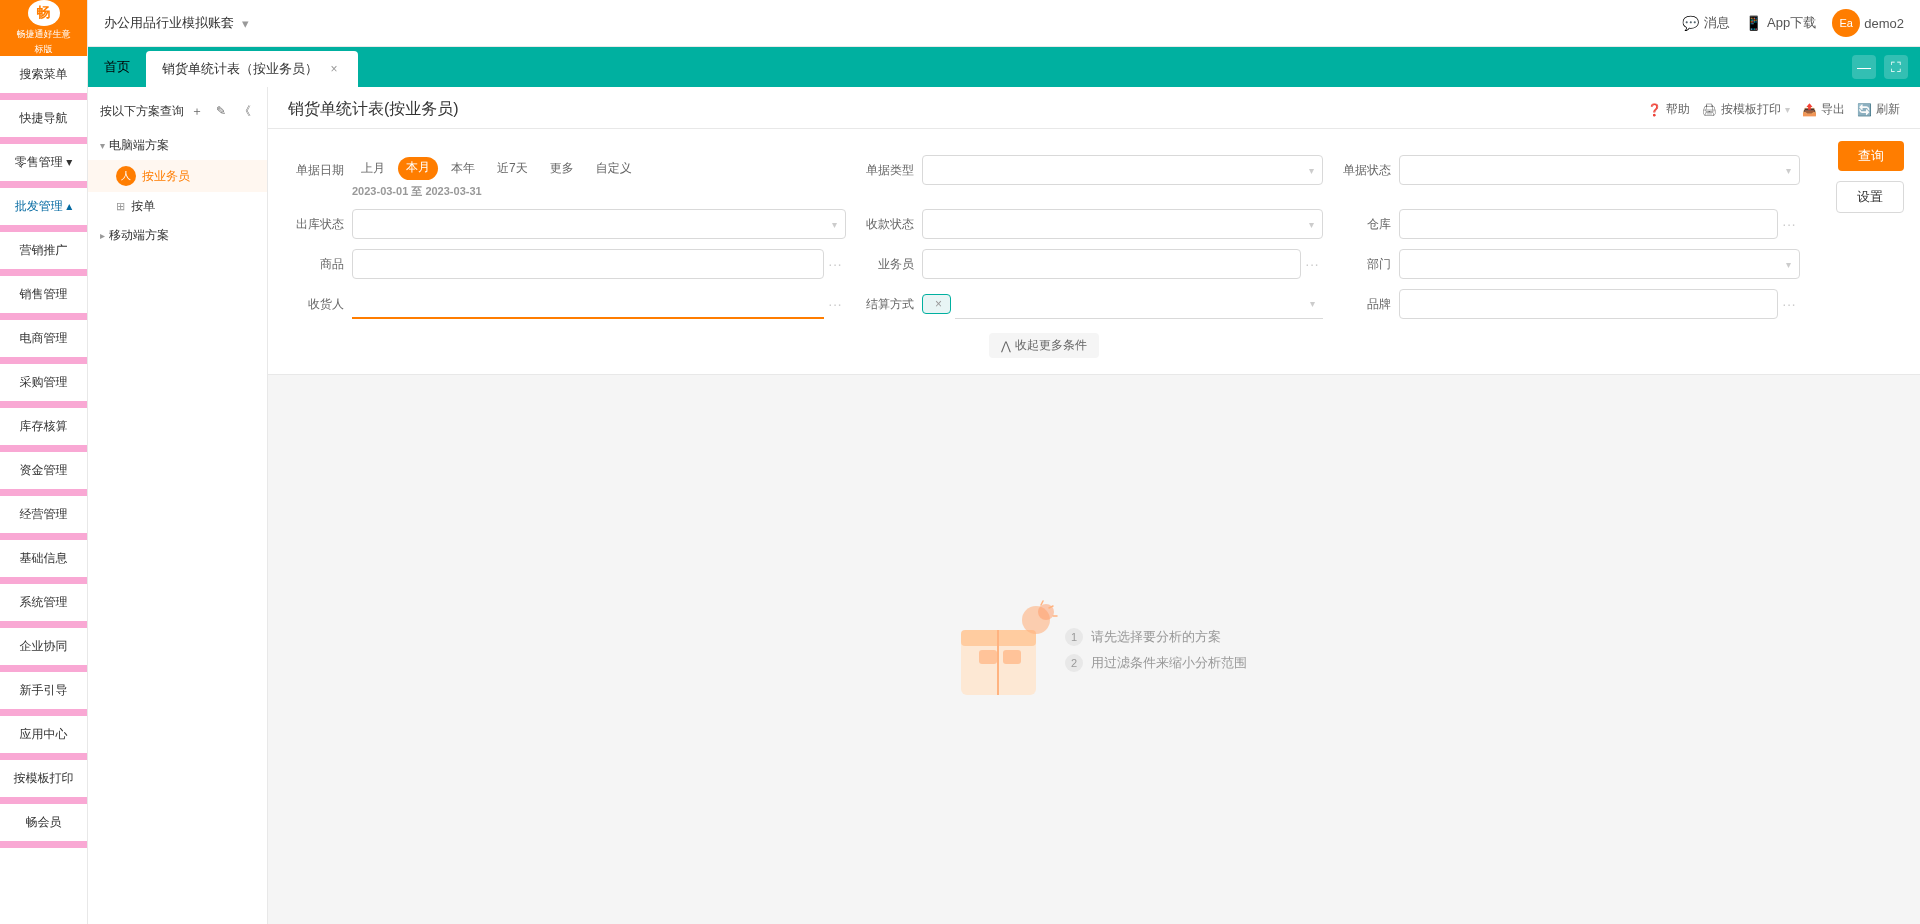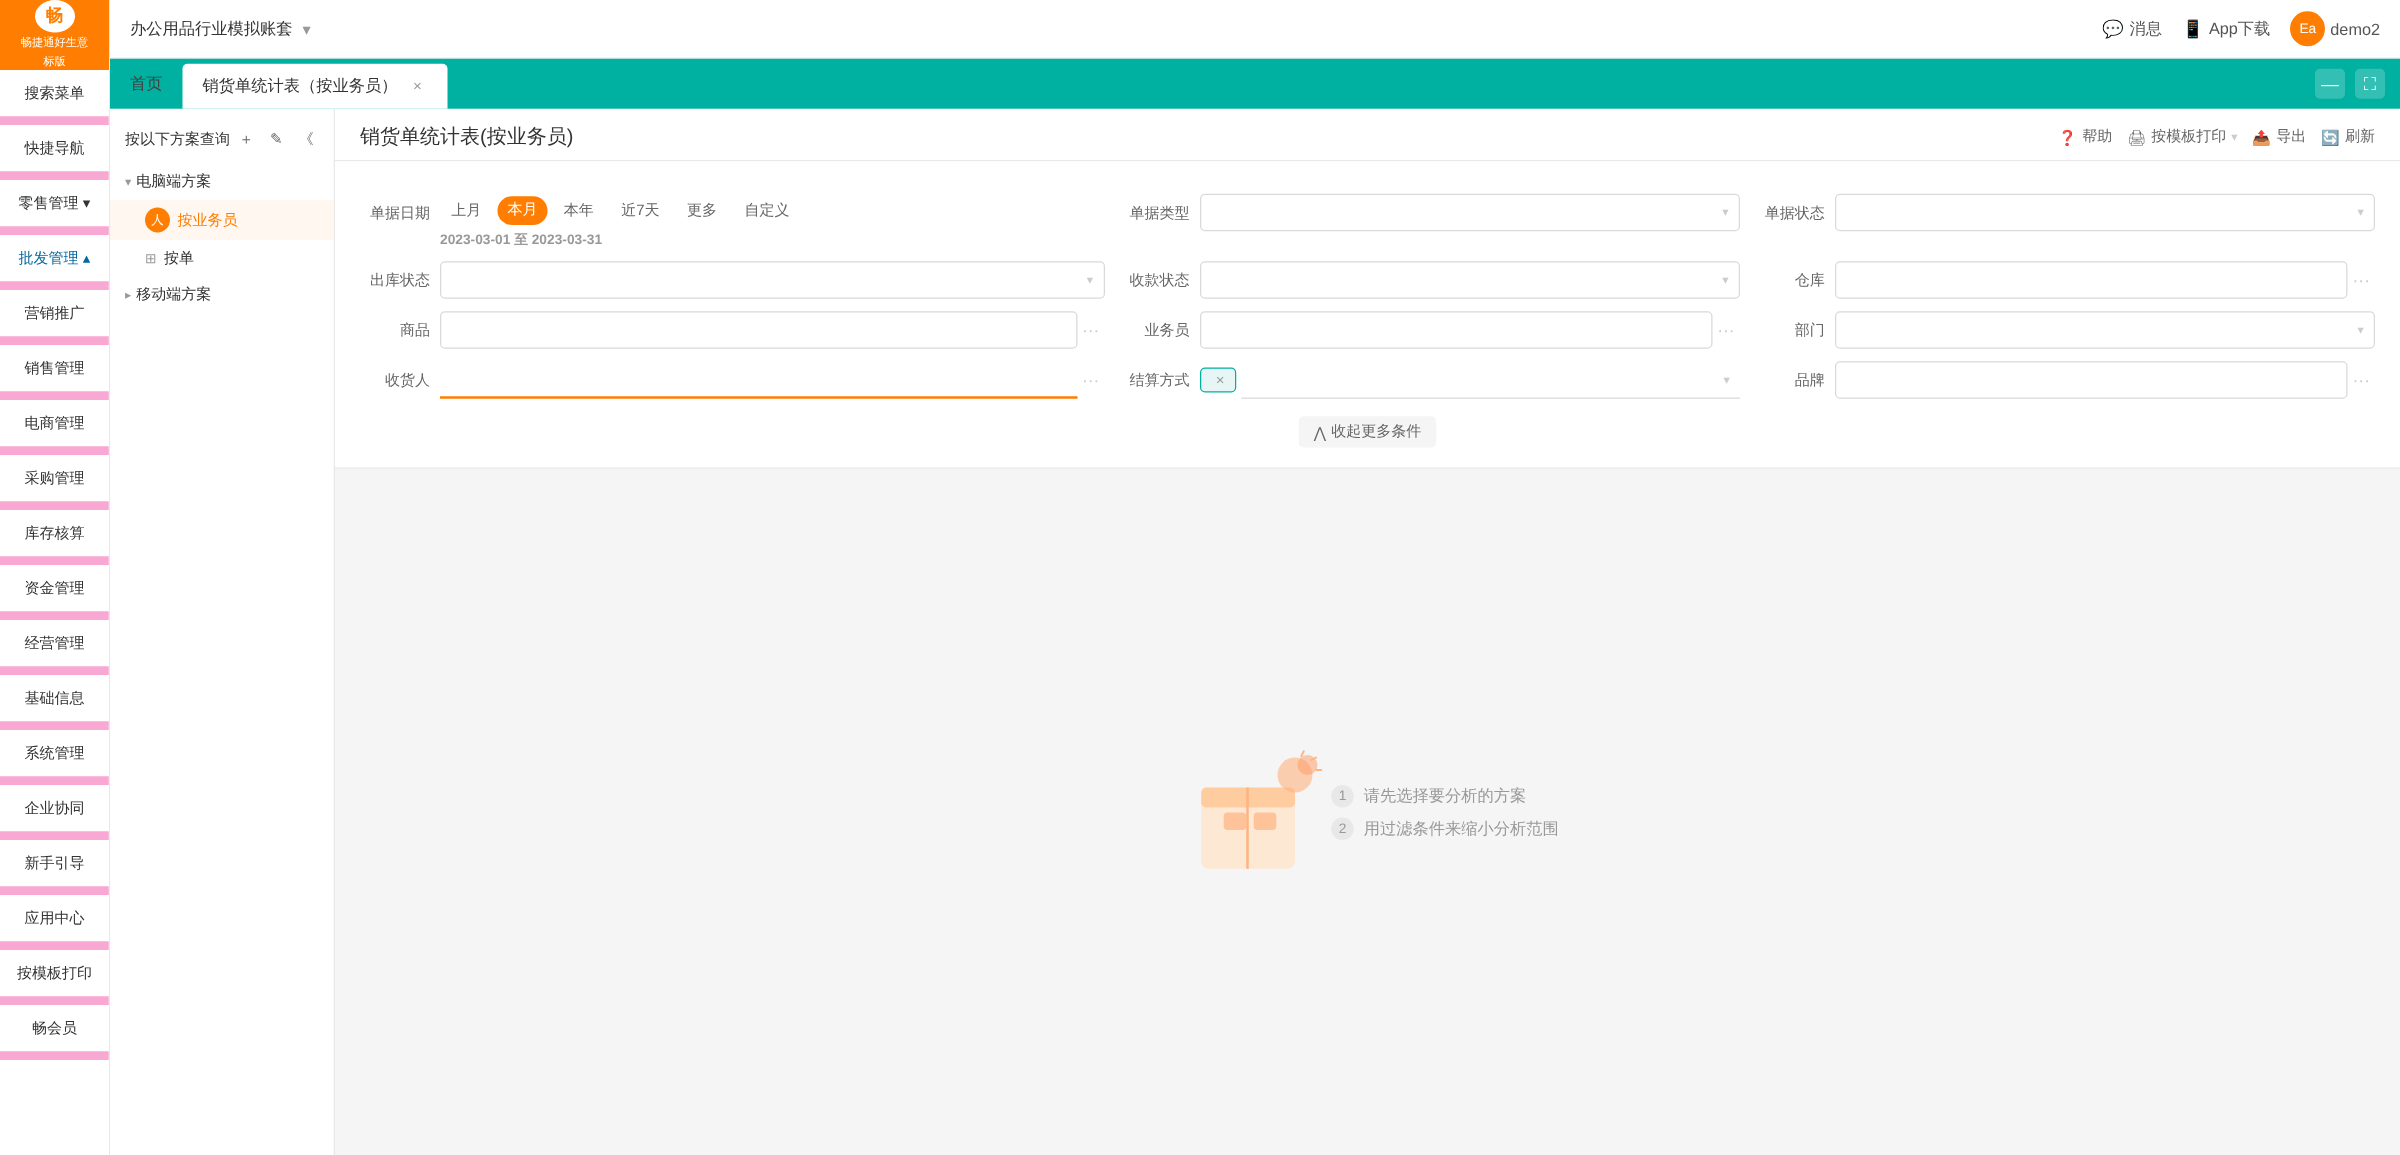--- a/index.html
+++ b/index.html
@@ -99,21 +99,21 @@
     .tab {
       height: 40px;
       padding: 0 16px;
       display: flex;
       align-items: center;
       gap: 8px;
       cursor: pointer;
       font-size: 13px;
       color: rgba(255,255,255,0.8);
     }
-    .tab.home { color: #404040; padding-left: 16px; }
+    .tab.home { color: #000000; padding-left: 16px; }
     .tab.active {
       background: #fff;
       color: #333;
       border-radius: 4px 4px 0 0;
       margin-top: 4px;
       height: 36px;
     }
     .tab-close {
       font-size: 12px; color: #999; cursor: pointer;
       display: flex; align-items: center; justify-content: center;
@@ -636,20 +636,24 @@
           </div>
 
           <div class="collapse-row">
             <div class="collapse-btn">
               <span>⋀</span>
               <span>收起更多条件</span>
             </div>
           </div>
 
         </div>
+        <div class="filter-buttons">
+          <button class="btn-query">查询</button>
+          <button class="btn-set">设置</button>
+        </div>
       </div>
 
       <div class="empty-state">
         <div class="empty-content">
           <div class="empty-icon">
             <svg width="120" height="110" viewBox="0 0 120 110">
 
               <rect x="20" y="35" width="75" height="60" rx="6" fill="#ffe5cc" opacity="0.8"></rect>
 
               <rect x="20" y="30" width="75" height="16" rx="4" fill="#ffcca0"></rect>

